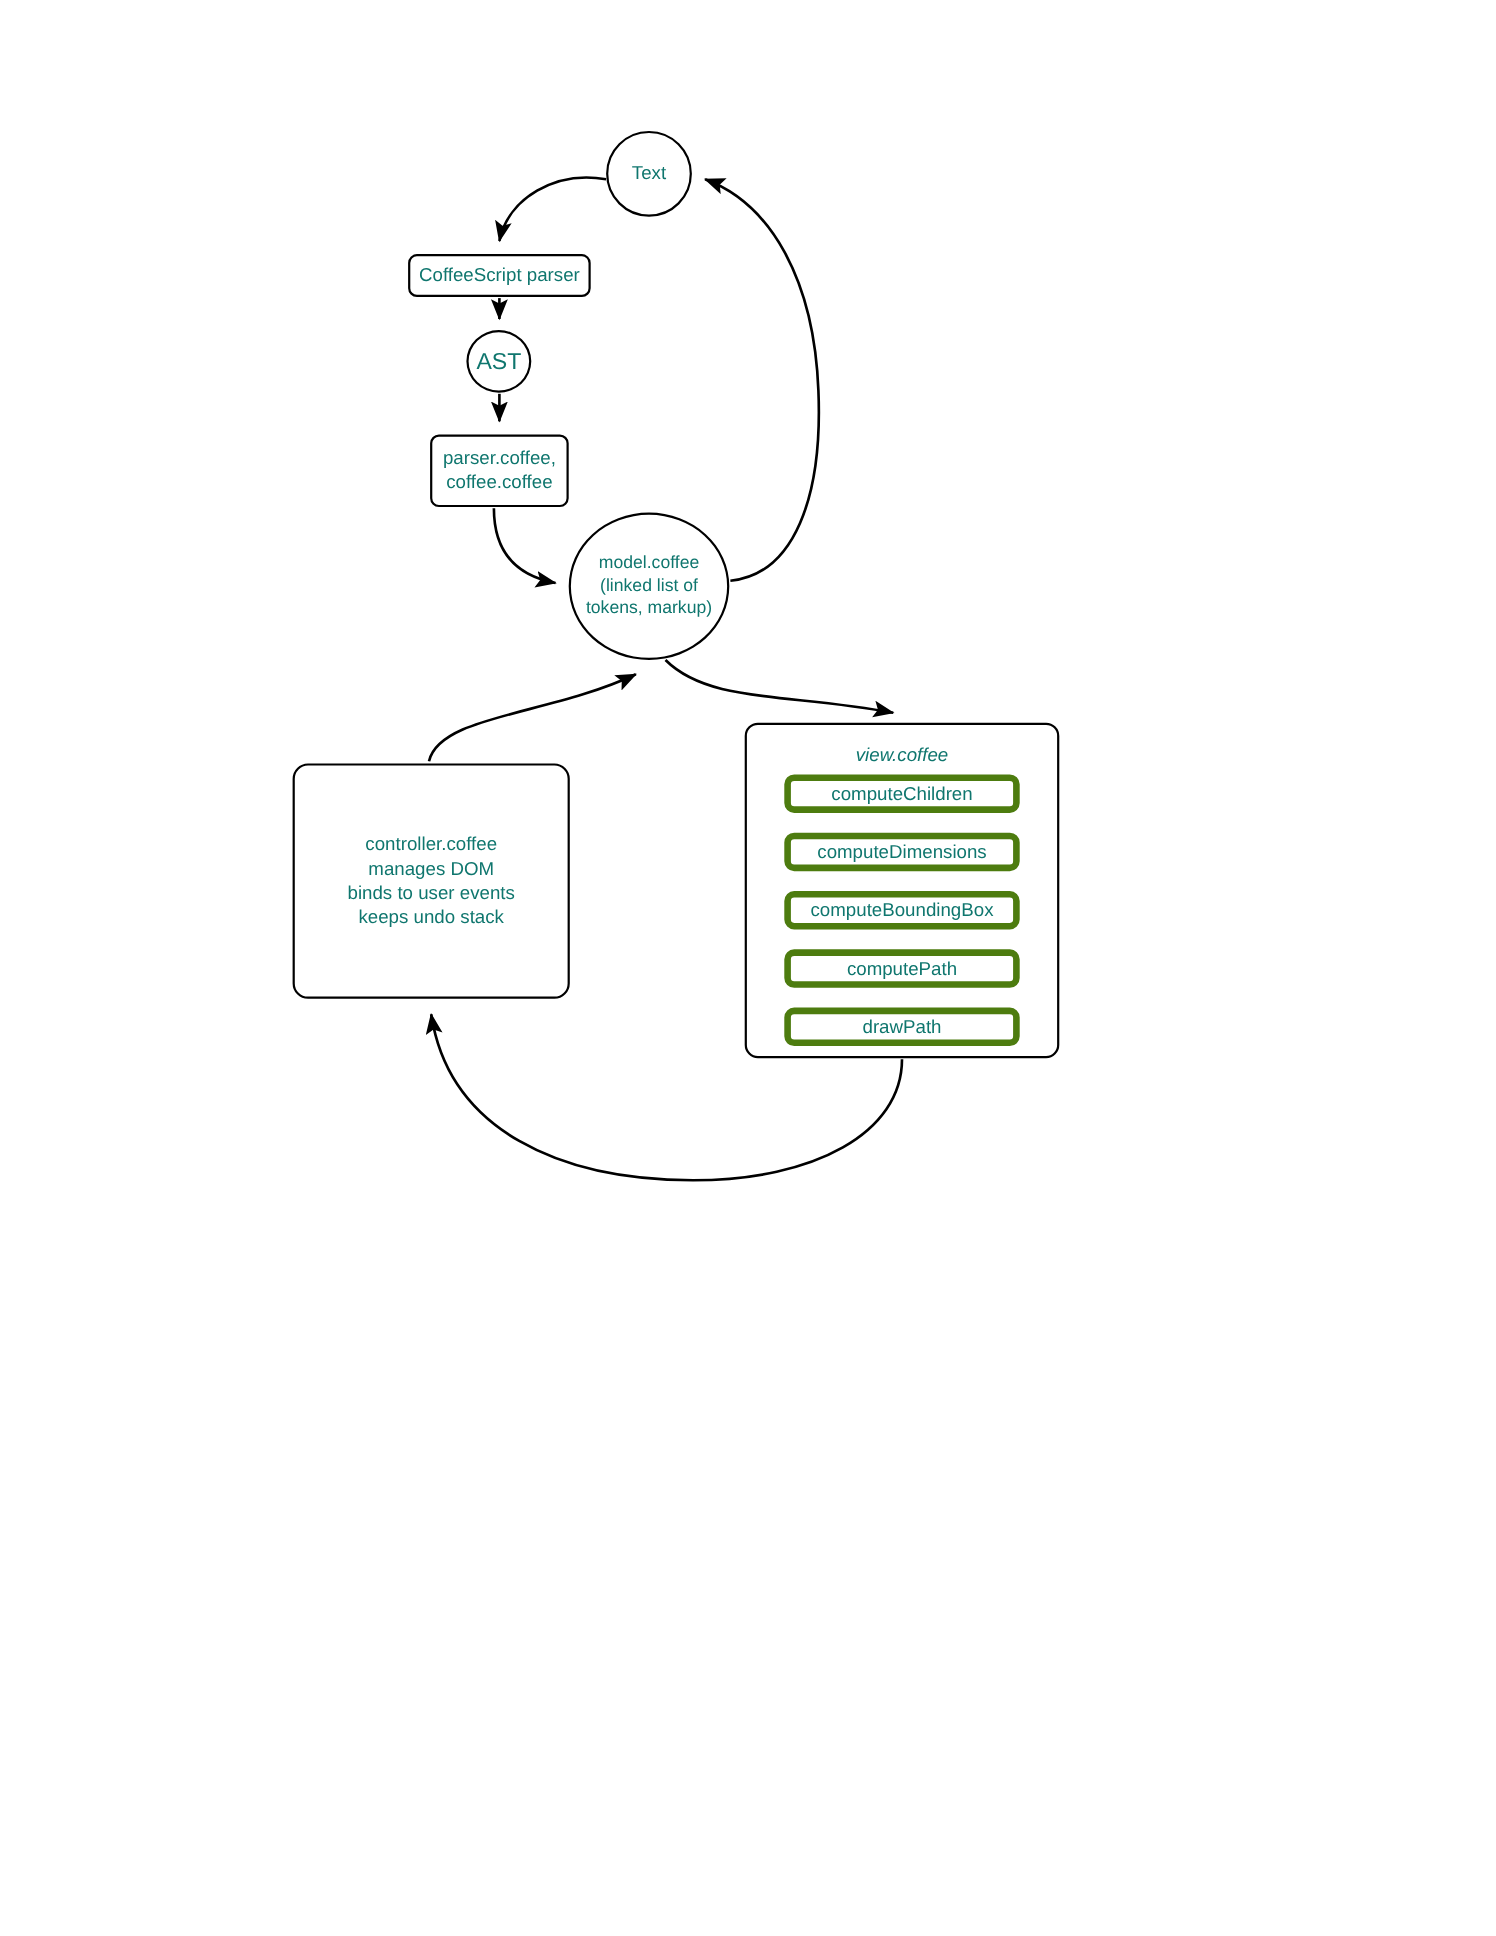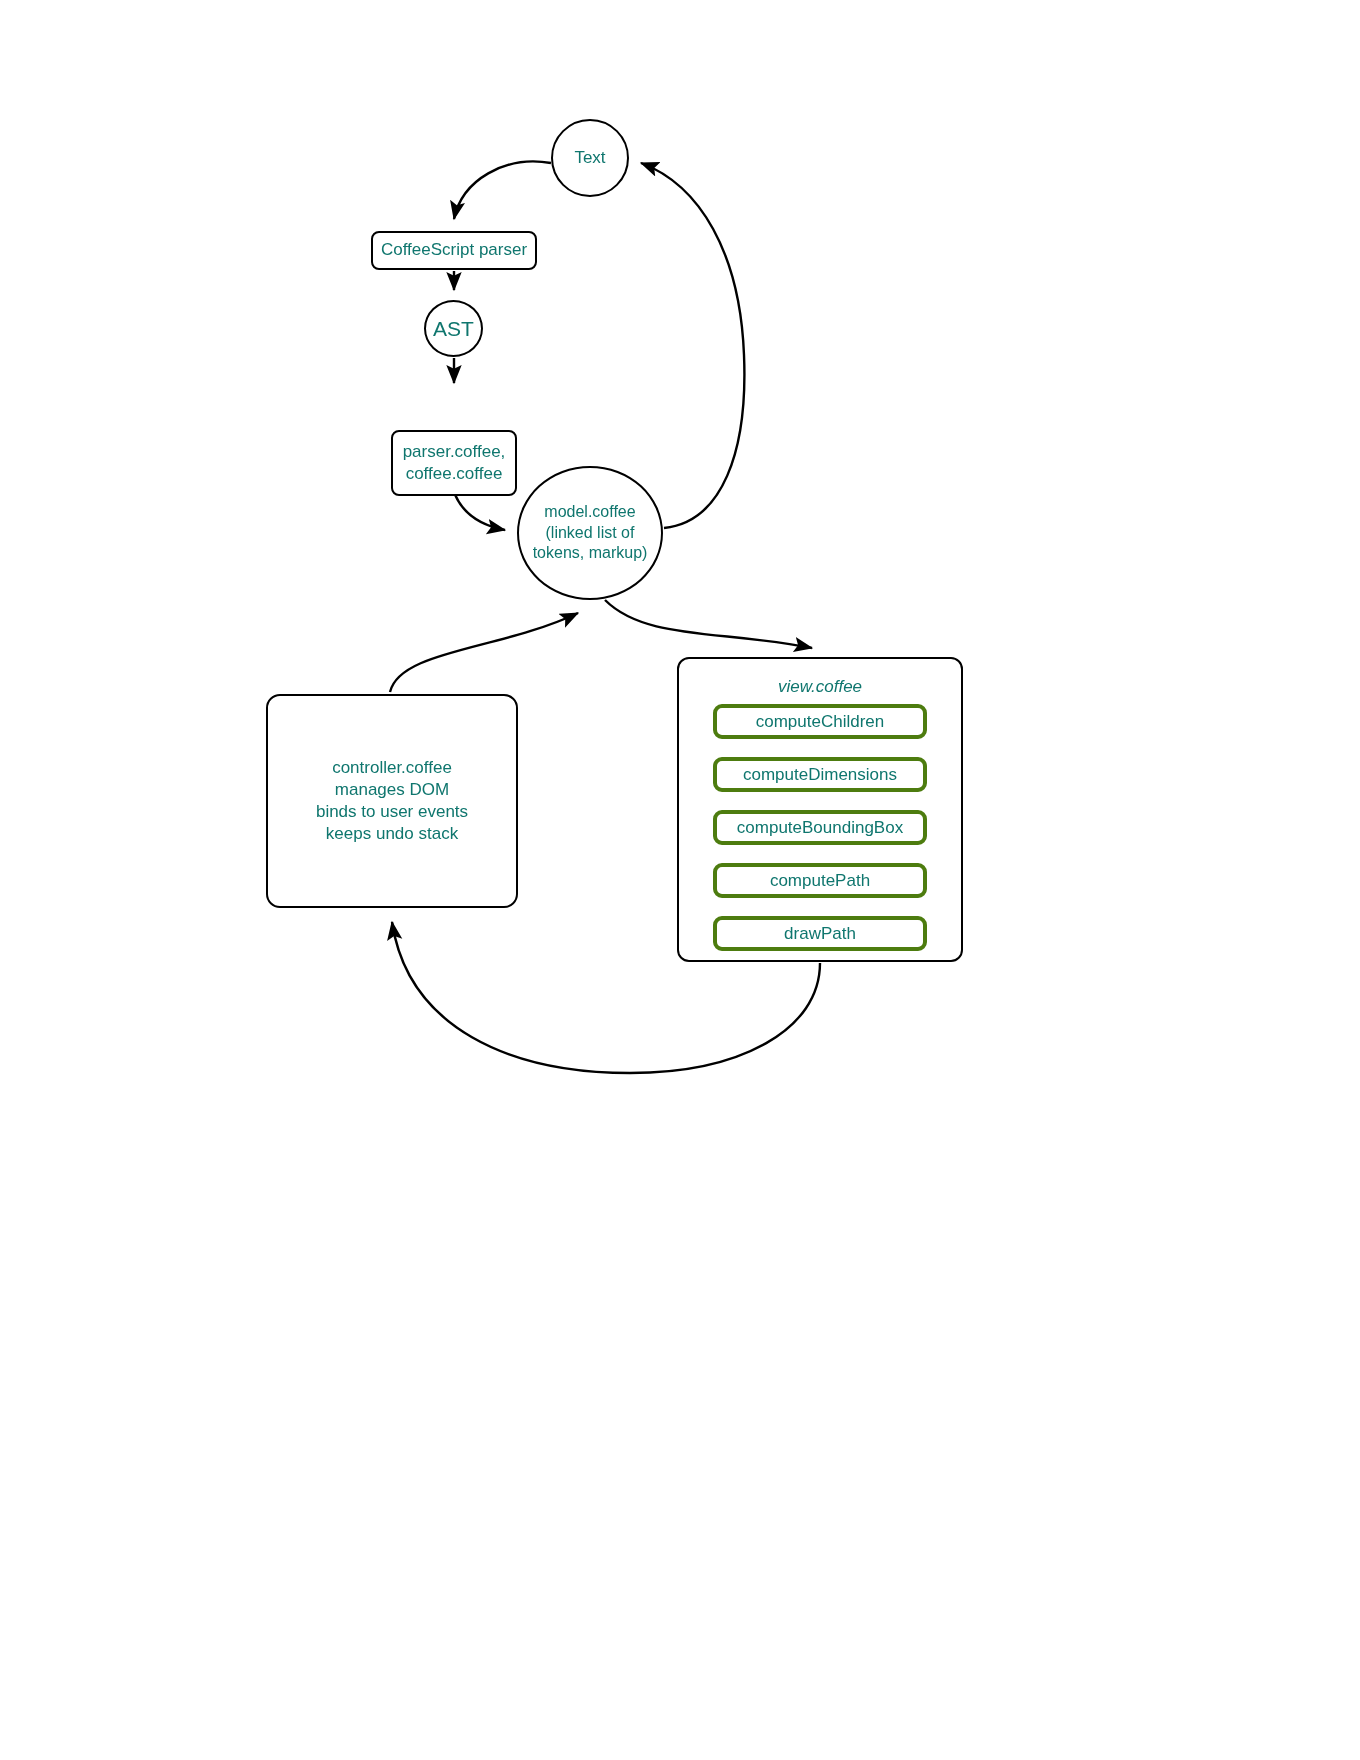--- a/index.html
+++ b/index.html
@@ -57,21 +57,20 @@
     font-size: 17px;
     text-align: center;
   }
   #node-ast {
     left: 424px; top: 300px; width: 59px; height: 57px;
     font-size: 21px;
   }
   #node-parser-files {
     left: 391px; top: 395px; width: 126px; height: 66px;
     font-size: 17px;
-    margin-top: 35px;
   }
   #node-model {
     left: 517px; top: 466px; width: 146px; height: 134px;
     font-size: 16px;
   }
   #node-controller {
     left: 266px; top: 694px; width: 252px; height: 214px;
     font-size: 17px;
   }
   #node-view {
@@ -82,21 +81,21 @@
   }
   #node-view .view-title {
     font-size: 17px;
     text-align: center;
     margin-top: 17px;
     margin-bottom: 6px;
     font-style: italic;
   }
   .view-step {
     box-sizing: border-box;
-    border: 4px solid #4d7c0f;
+    border: 6px solid #4d7c0f;
     border-radius: 9px;
     background: #ffffff;
     height: 35px;
     margin: 0 auto;
     width: 214px;
     display: flex;
     align-items: center;
     justify-content: center;
     font-size: 17px;
     position: relative;

